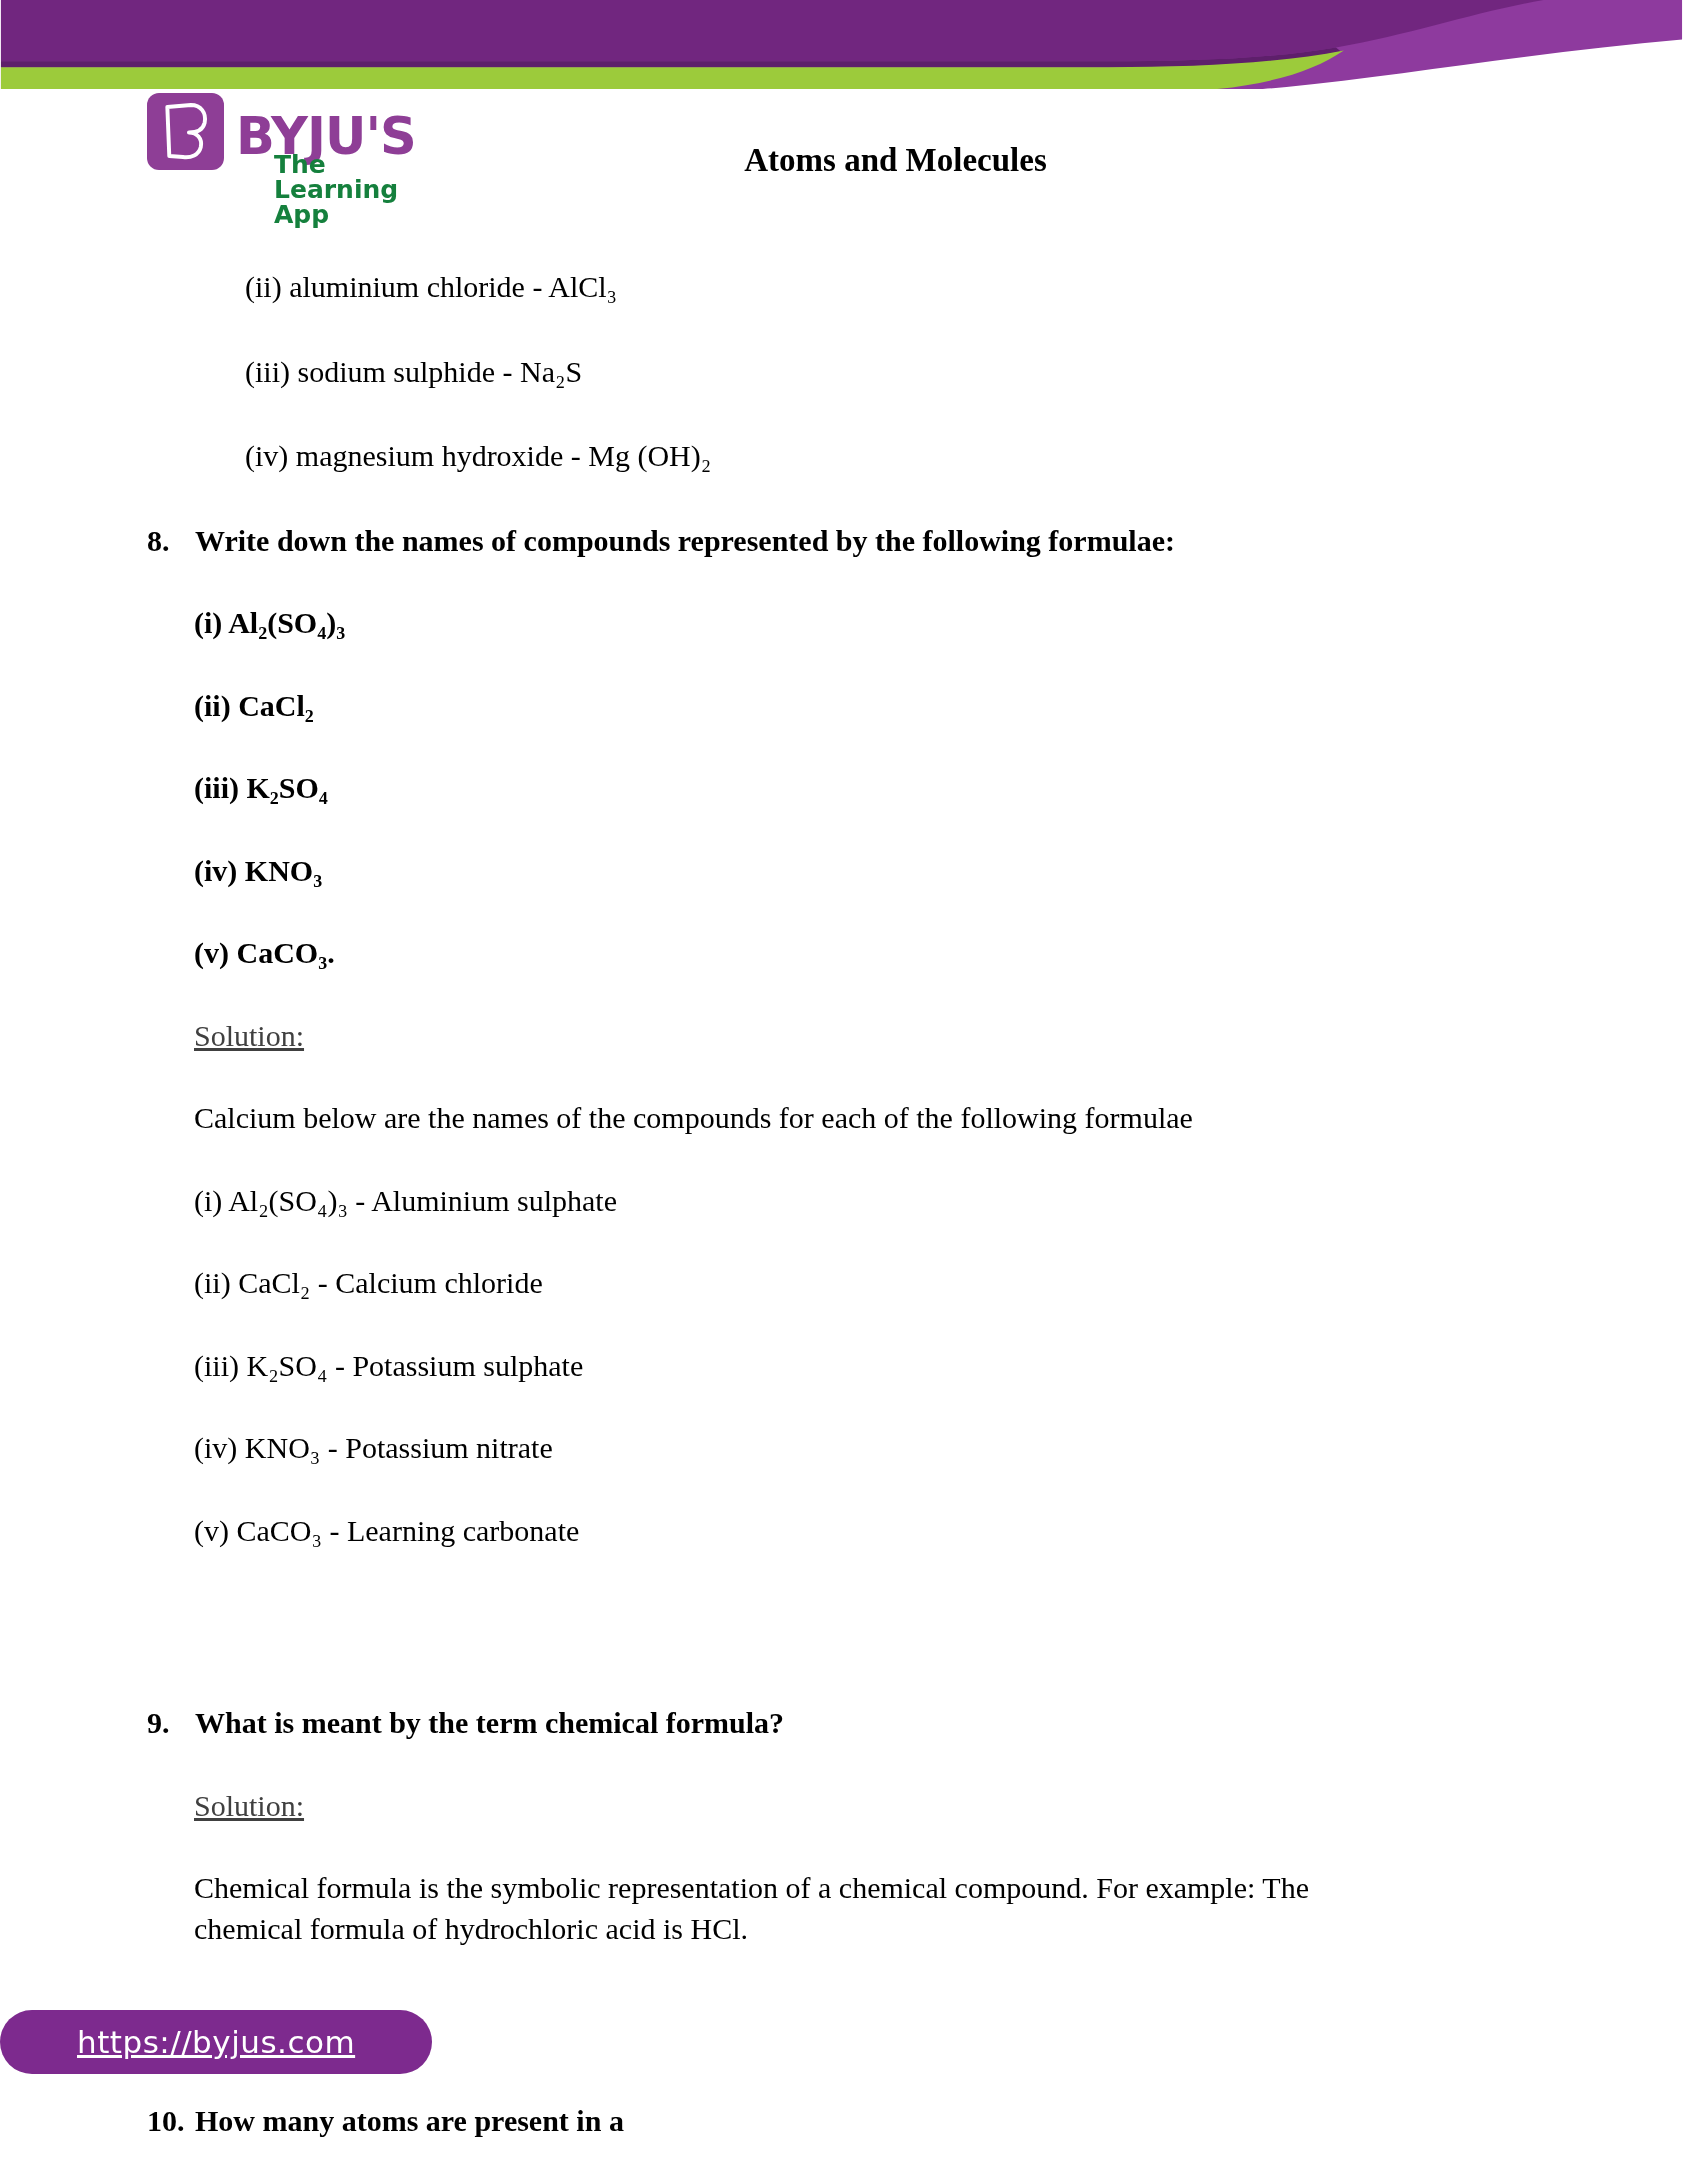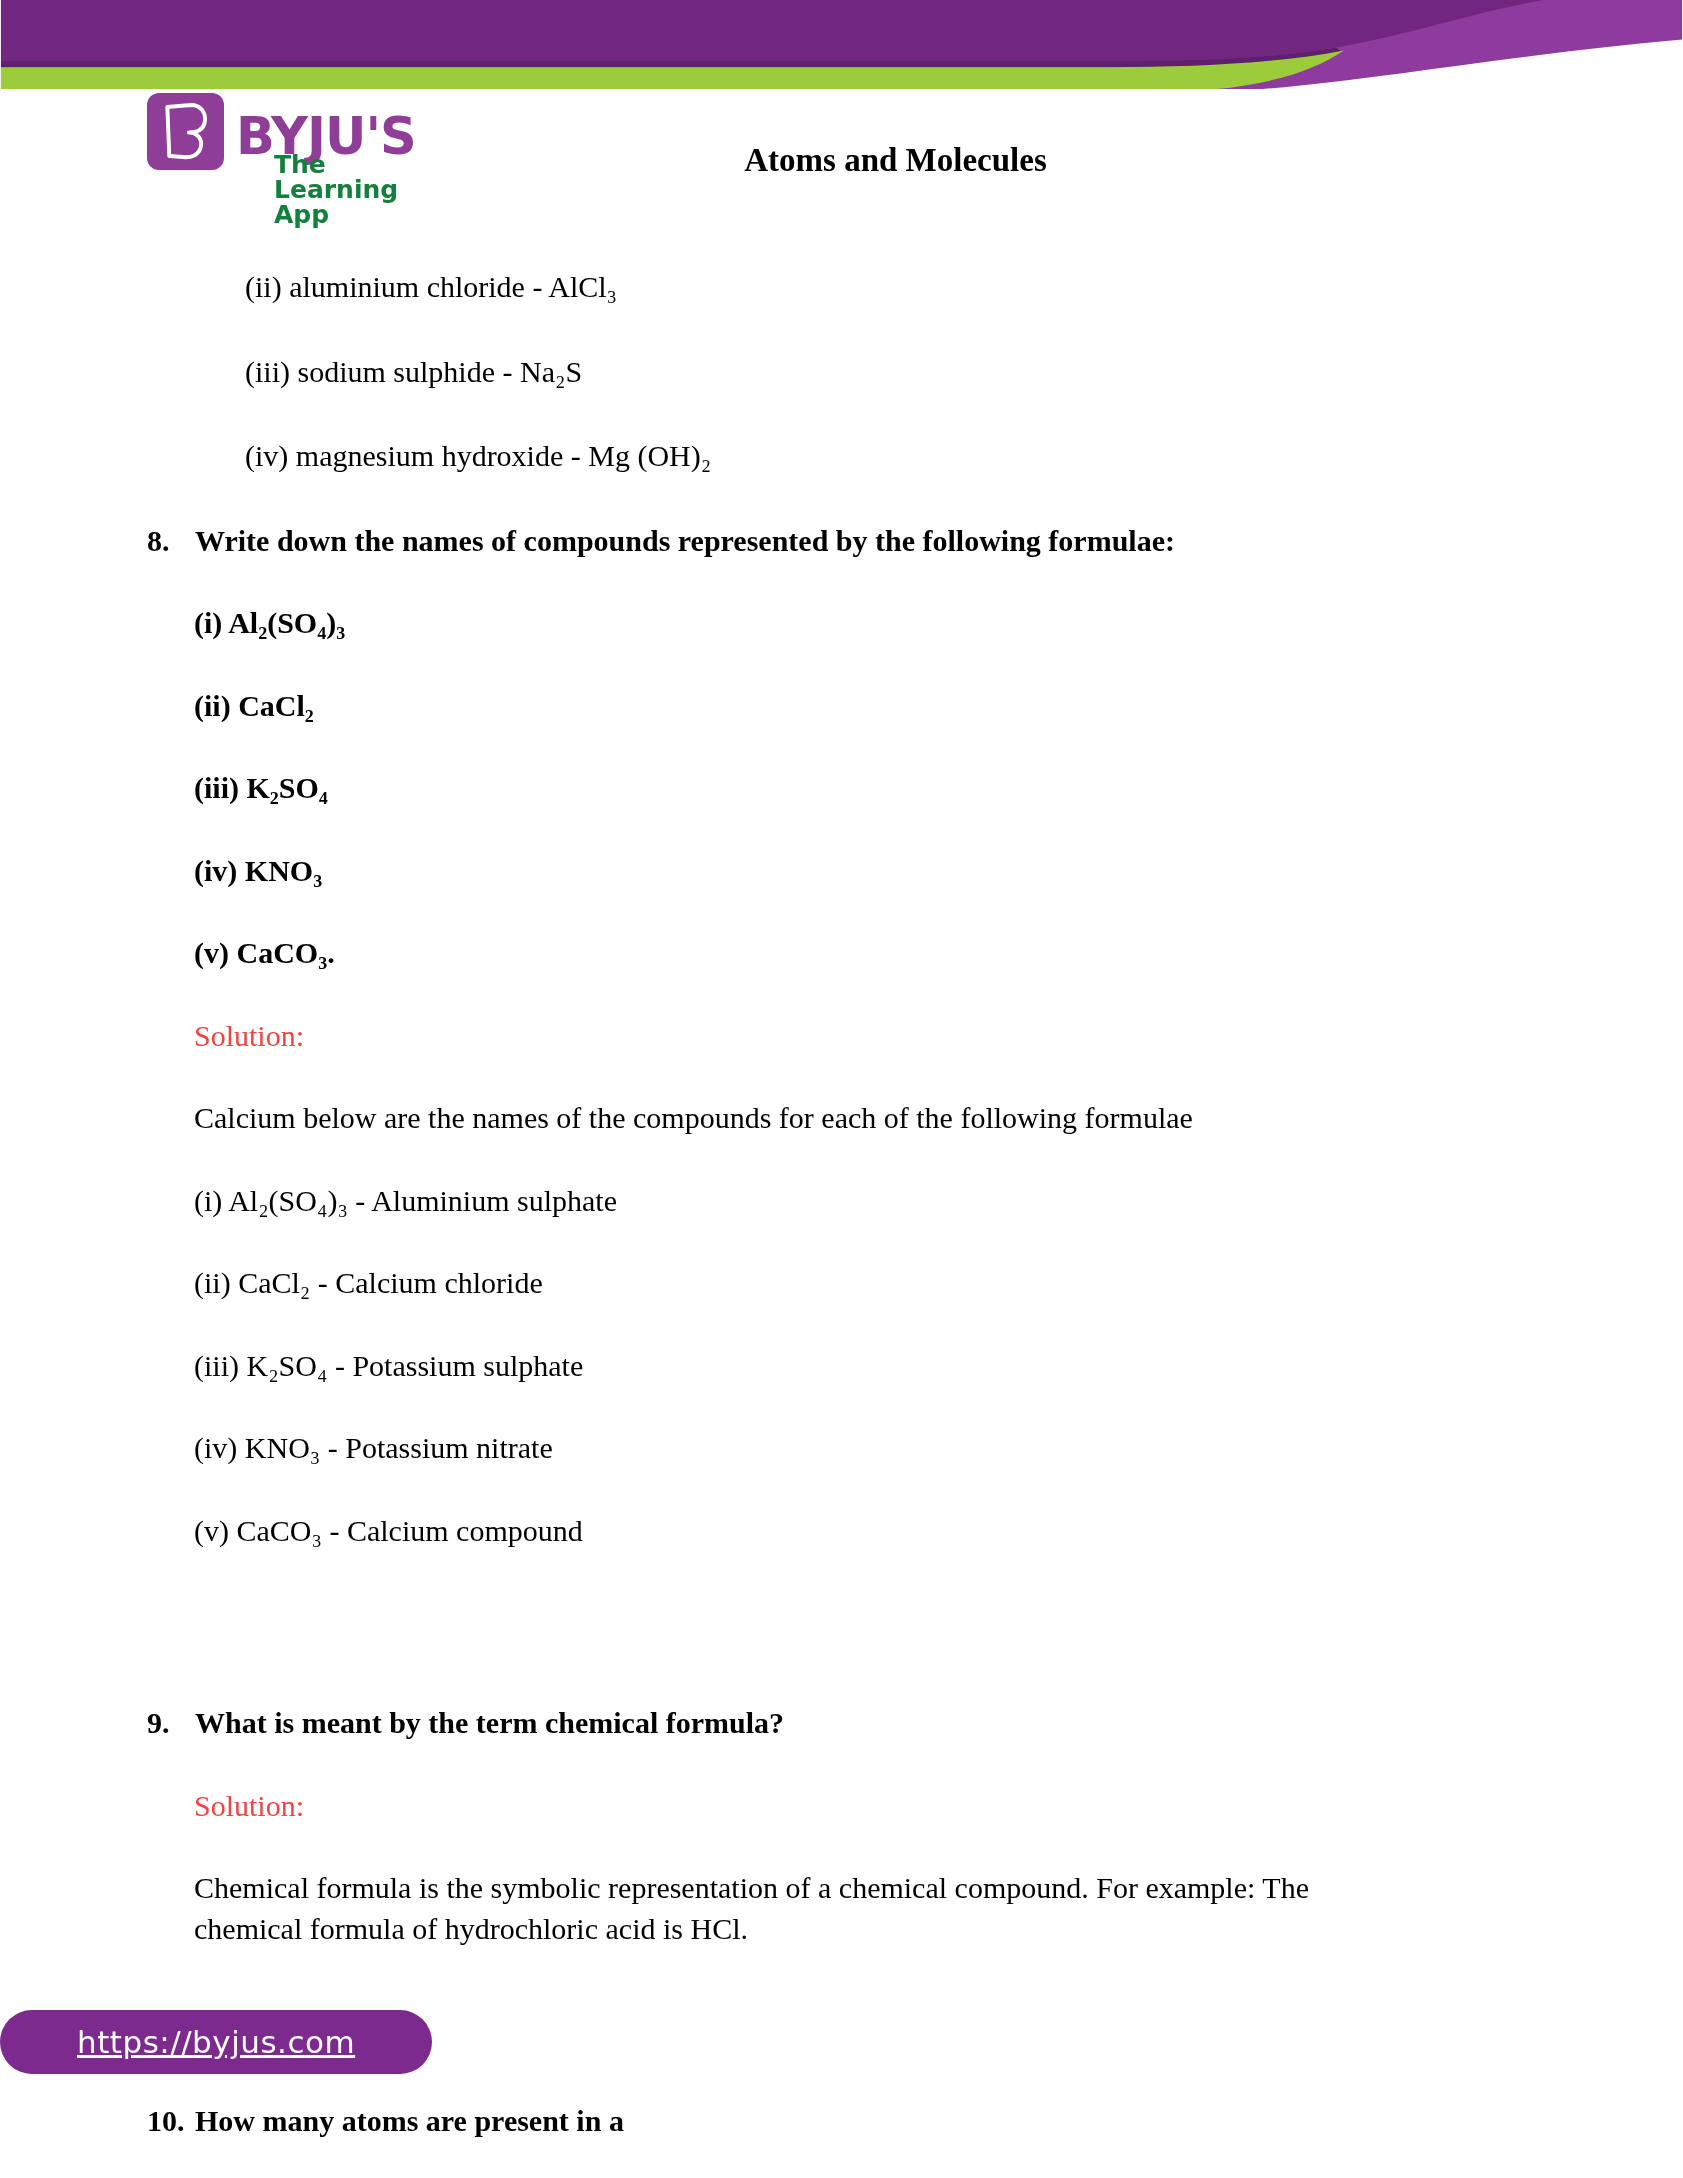--- a/index.html
+++ b/index.html
@@ -100,21 +100,21 @@
     top: 0;
     width: 48px;
     font-weight: bold;
   }
   .q-text {
     display: block;
     margin-left: 48px;
     font-weight: bold;
   }
   .bold { font-weight: bold; }
-  .solution-label { color: #ef4444; }
+  .solution-label { color: #404040; text-decoration: underline; }
   .para { max-width: 1228px; }
   .gap-xl { height: 95px; }
 
   
   .footer {
     position: absolute;
     left: 0;
     top: 2010px;
     width: 1683px;
     text-align: left;
@@ -179,21 +179,21 @@
   <div class="row lvl-body bold">(v) CaCO₃.</div>
 
   <div class="row lvl-body solution-label">Solution:</div>
 
   <div class="row lvl-body para">Calcium below are the names of the compounds for each of the following formulae</div>
 
   <div class="row lvl-body">(i) Al₂(SO₄)₃ - Aluminium sulphate</div>
   <div class="row lvl-body">(ii) CaCl₂ - Calcium chloride</div>
   <div class="row lvl-body">(iii) K₂SO₄ - Potassium sulphate</div>
   <div class="row lvl-body">(iv) KNO₃ - Potassium nitrate</div>
-  <div class="row lvl-body">(v) CaCO₃ - Calcium compound</div>
+  <div class="row lvl-body">(v) CaCO₃ - Learning carbonate</div>
 
   <div class="gap-xl"></div>
 
   <div class="row lvl-q">
     <span class="q-num">9.</span>
     <span class="q-text">What is meant by the term chemical formula?</span>
   </div>
 
   <div class="row lvl-body solution-label">Solution:</div>
 

